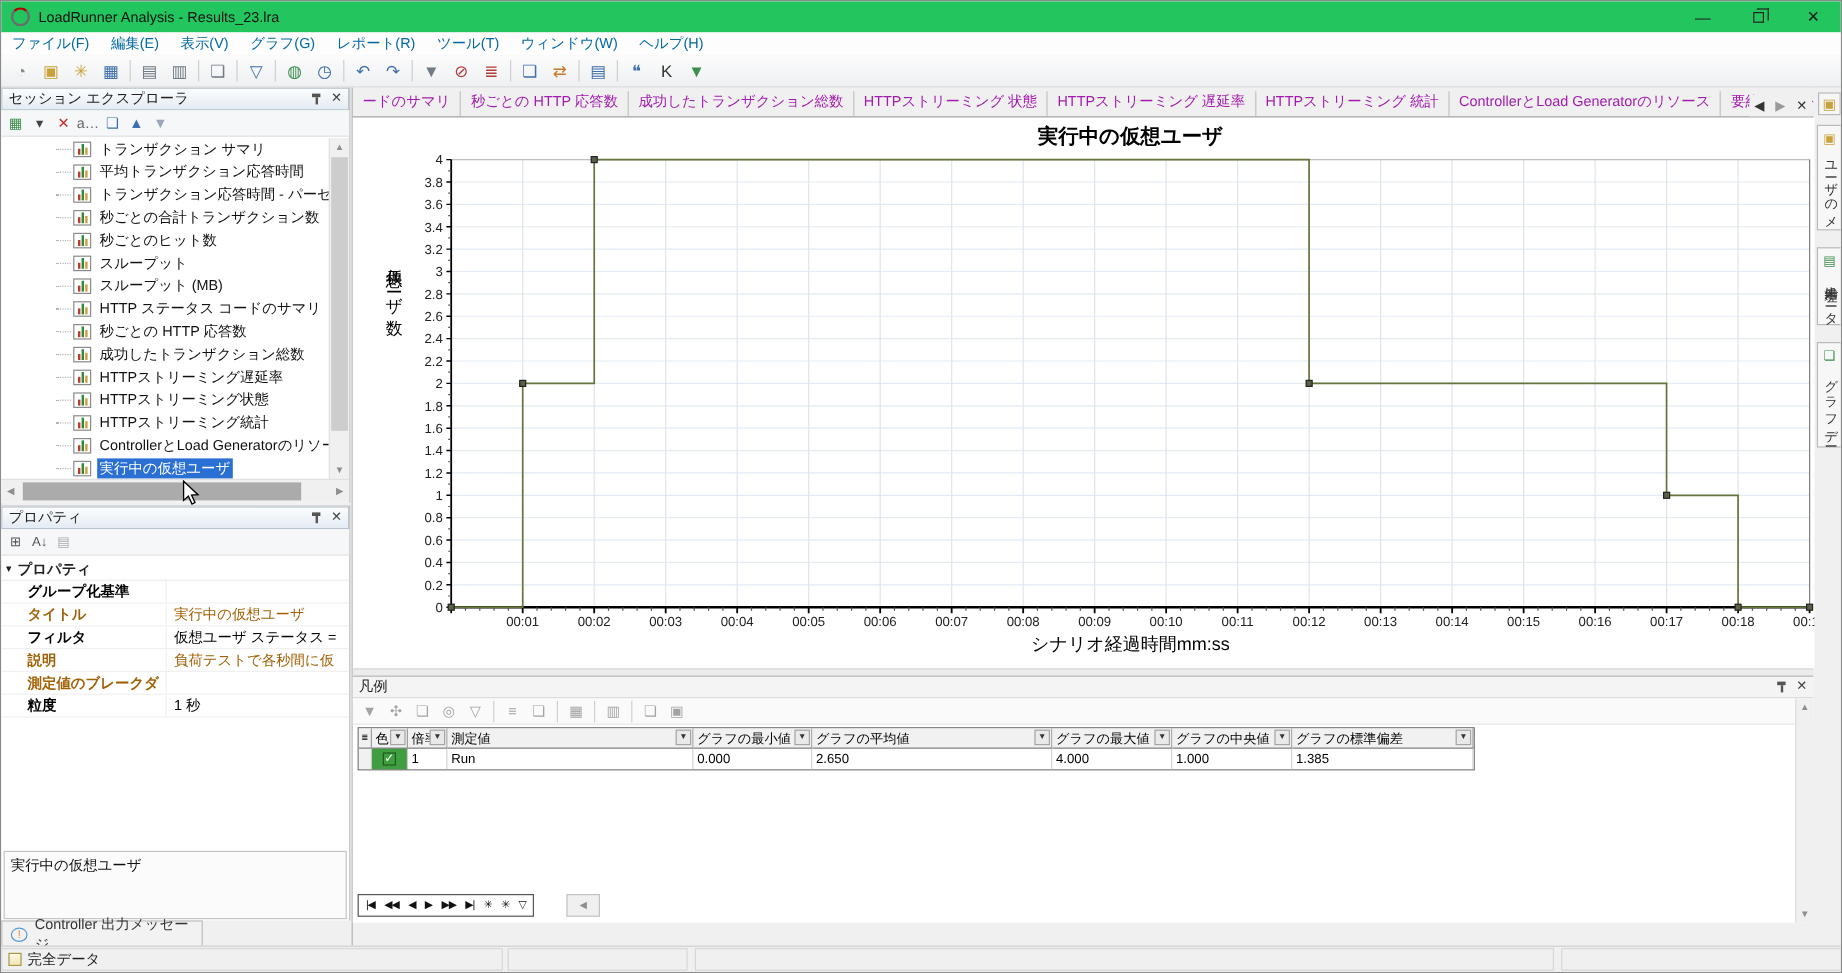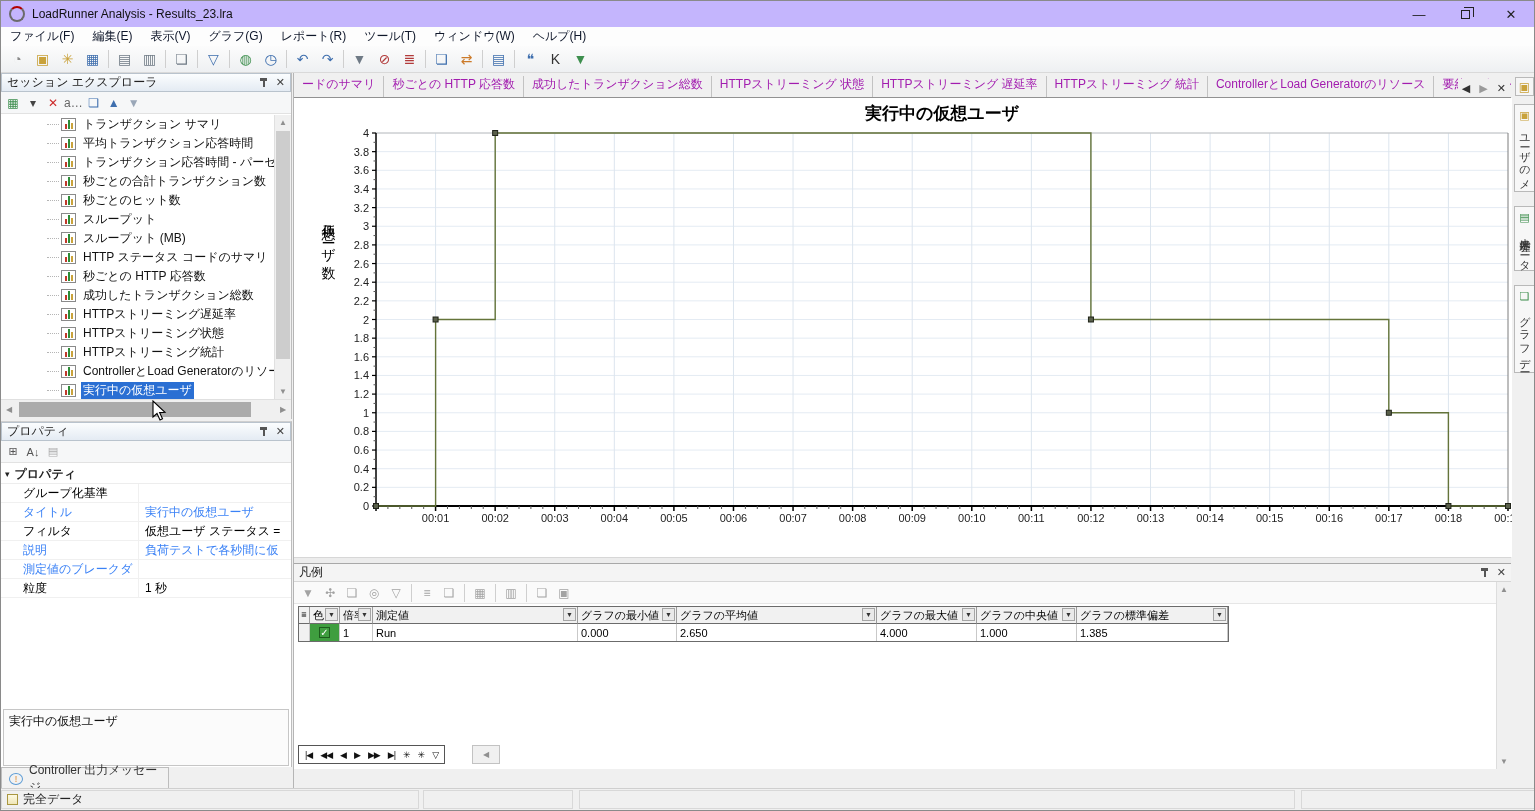--- a/index.html
+++ b/index.html
@@ -1,32 +1,32 @@
 <!DOCTYPE html>
 <html><head>
 <meta charset="utf-8">
 <style>
   * { margin:0; padding:0; box-sizing:border-box; }
   body { background:#d4d4d4; font-family:"Liberation Sans","DejaVu Sans",sans-serif; }
   #window { position:relative; width:1535px; height:811px; background:#f0f0f0;
             border:1px solid #8a8a8a; overflow:hidden; }
 
   
-  .titlebar { position:absolute; left:0; top:0; right:0; height:26px; background:#c4b5fd;
+  .titlebar { position:absolute; left:0; top:0; right:0; height:26px; background:#22c55e;
               display:flex; align-items:center; font-size:12px; color:#111; }
   .app-ico { width:16px; height:16px; margin:0 7px 0 8px; border-radius:50%;
              border:2px solid #6b6b6b; border-top-color:#b30000; position:relative; }
   .win-controls { margin-left:auto; display:flex; height:100%; }
   .win-btn { width:46px; height:100%; display:flex; align-items:center; justify-content:center;
              font-size:13px; color:#222; }
   .restore-box { width:9px; height:9px; border:1px solid #222; position:relative; }
   .restore-box:before { content:""; position:absolute; left:2px; top:-4px; width:9px; height:9px;
                         border:1px solid #222; border-bottom:none; border-left:none; }
   .menubar { position:absolute; top:26px; left:0; right:0; height:19px; background:#fdfdfd;
-             display:flex; align-items:center; font-size:12px; color:#0f172a; }
+             display:flex; align-items:center; font-size:12px; color:#0369a1; }
   .menu-item { padding:0 9px; height:100%; display:flex; align-items:center; }
   .toolbar { position:absolute; top:45px; left:0; right:0; height:27px;
              background:linear-gradient(#fcfcfc,#eef0f2); border-bottom:1px solid #d9d9d9;
              display:flex; align-items:center; padding-left:4px; }
   .tb-ico { width:23px; height:22px; display:flex; align-items:center; justify-content:center;
             font-size:14px; margin:0 1px; }
   .tb-sep { width:1px; height:18px; background:#cfcfcf; margin:0 3px; }
 
   
   .main { position:absolute; top:72px; left:0; right:0; bottom:22px; }
@@ -69,24 +69,24 @@
   .hscr-btn { position:absolute; top:0; bottom:0; width:16px; display:flex; align-items:center;
               justify-content:center; font-size:8px; color:#8f8f8f; }
 
   .props-panel { position:absolute; left:0; top:348px; width:291px; height:346px; background:#fff;
                  border-right:1px solid #bdbdbd; border-top:1px solid #cfcfcf; }
   .prop-grid { position:absolute; left:0; top:43px; right:0; font-size:12px; }
   .prop-cat { height:19px; display:flex; align-items:center; font-weight:bold; color:#222;
               border-bottom:1px solid #ededed; gap:5px; padding-left:4px; }
   .prop-row { height:19px; display:flex; border-bottom:1px solid #f0f0f0; }
   .prop-label { width:138px; padding-left:22px; display:flex; align-items:center;
-                border-right:1px solid #f0f0f0; overflow:hidden; white-space:nowrap; }
+                border-right:1px solid #f0f0f0; overflow:hidden; white-space:nowrap;font-weight:bold; }
   .prop-value { flex:1; padding-left:6px; display:flex; align-items:center; overflow:hidden;
                 white-space:nowrap; }
-  .muted { color:#3b82f6; }
+  .muted { color:#a16207; }
   .desc-box { position:absolute; left:2px; right:2px; top:287px; height:57px; background:#fbfbfb;
               border:1px solid #c6c6c6; font-size:12px; padding:3px 5px; color:#111; }
   .ctrl-tab { position:absolute; left:0; top:694px; width:168px; height:23px; background:#f2f2f2;
               border:1px solid #bdbdbd; display:flex; align-items:center; gap:6px; font-size:12px;
               color:#333; padding-left:7px; }
   .bubble { width:14px; height:12px; border:1px solid #5b9bd5; border-radius:50%; color:#e08b2d;
             font-size:9px; display:flex; align-items:center; justify-content:center; flex:none; }
 
   
   .content { position:absolute; left:292px; top:0; width:1218px; height:100%; background:#f0f0f0;
@@ -450,20 +450,21 @@
         </div>
       <div class="tab-nav" id="tabnav">
           <span style="color: rgb(51, 51, 51);">◀</span>
           <span style="color: rgb(154, 154, 154);">▶</span>
           <span style="color: rgb(51, 51, 51);">✕</span>
         </div>
 
       <div class="graph-panel">
         <div class="g-title">実行中の仮想ユーザ</div>
         <div class="g-ylabel">仮想ユーザ数</div>
+        <div class="g-xlabel">シナリオ経過時間mm:ss</div>
         <svg id="plot" width="1218" height="459">
             <line x1="82" y1="389.35" x2="1214" y2="389.35" stroke="#e4ebf3" stroke-width="1"></line>
             <line x1="82" y1="370.7" x2="1214" y2="370.7" stroke="#e4ebf3" stroke-width="1"></line>
             <line x1="82" y1="352.05" x2="1214" y2="352.05" stroke="#e4ebf3" stroke-width="1"></line>
             <line x1="82" y1="333.4" x2="1214" y2="333.4" stroke="#e4ebf3" stroke-width="1"></line>
             <line x1="82" y1="314.75" x2="1214" y2="314.75" stroke="#e4ebf3" stroke-width="1"></line>
             <line x1="82" y1="296.09999999999997" x2="1214" y2="296.09999999999997" stroke="#e4ebf3" stroke-width="1"></line>
             <line x1="82" y1="277.45" x2="1214" y2="277.45" stroke="#e4ebf3" stroke-width="1"></line>
             <line x1="82" y1="258.79999999999995" x2="1214" y2="258.79999999999995" stroke="#e4ebf3" stroke-width="1"></line>
             <line x1="82" y1="240.15" x2="1214" y2="240.15" stroke="#e4ebf3" stroke-width="1"></line>

